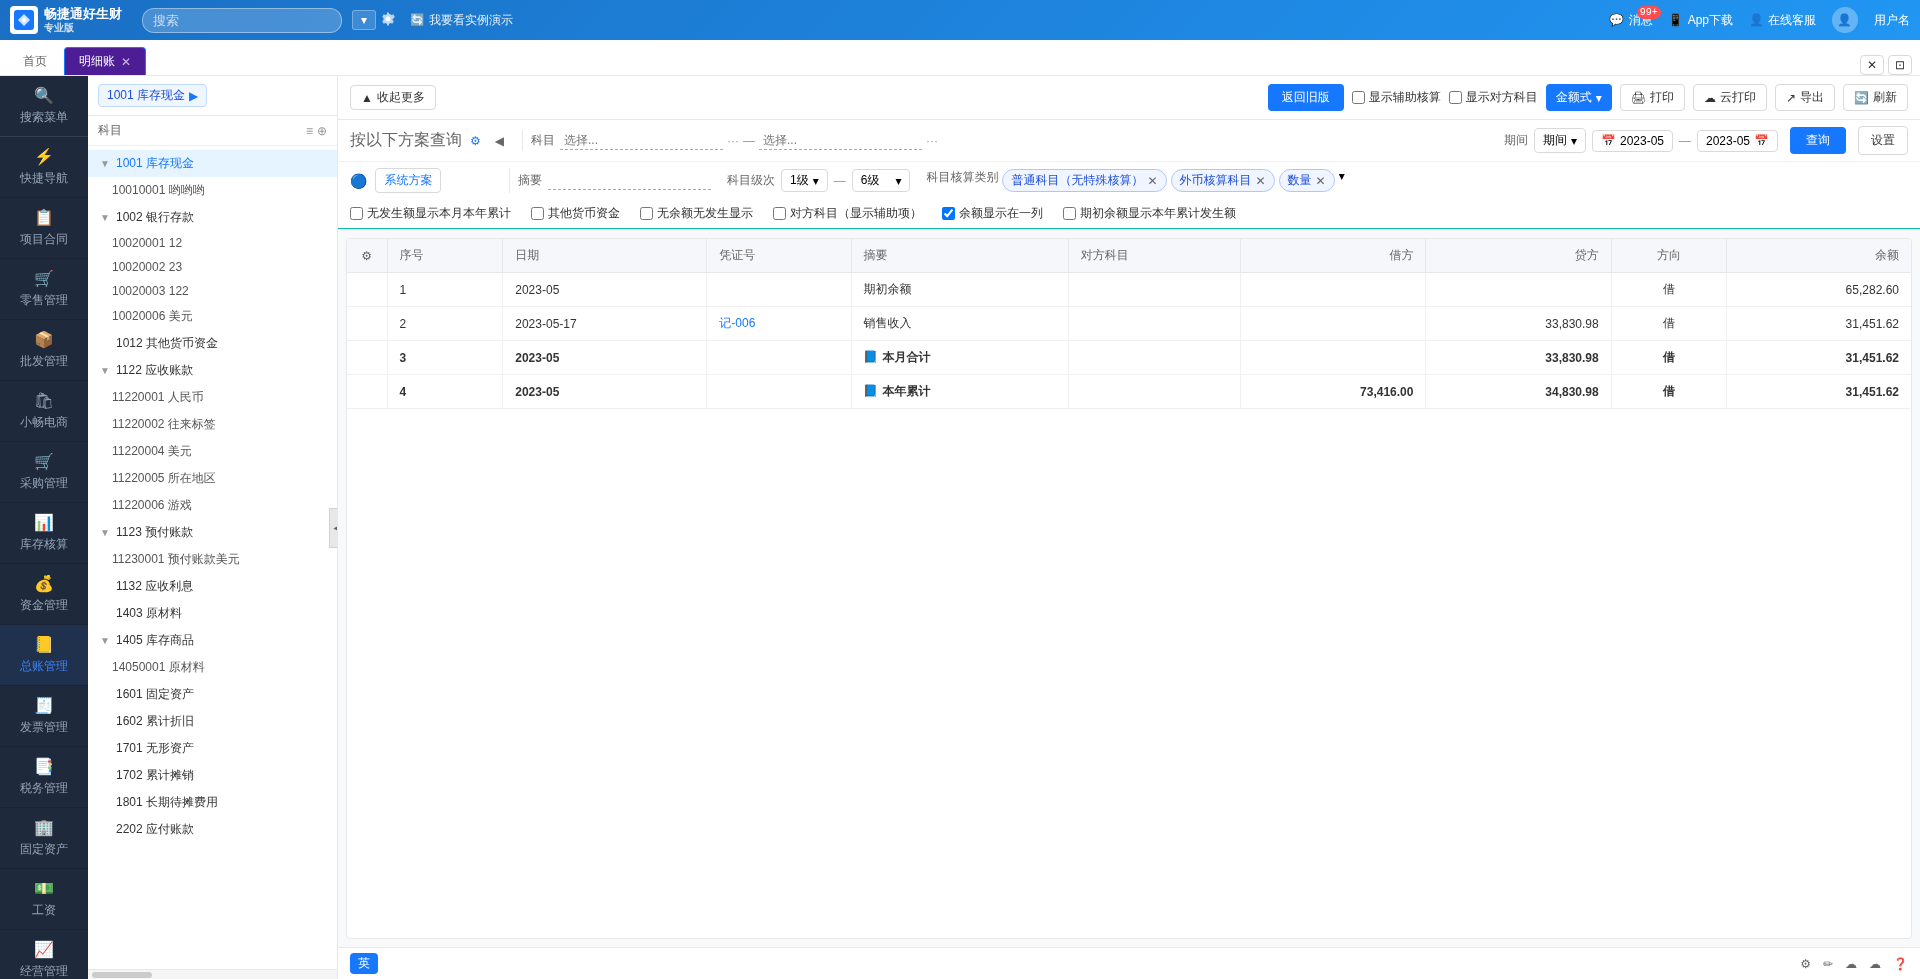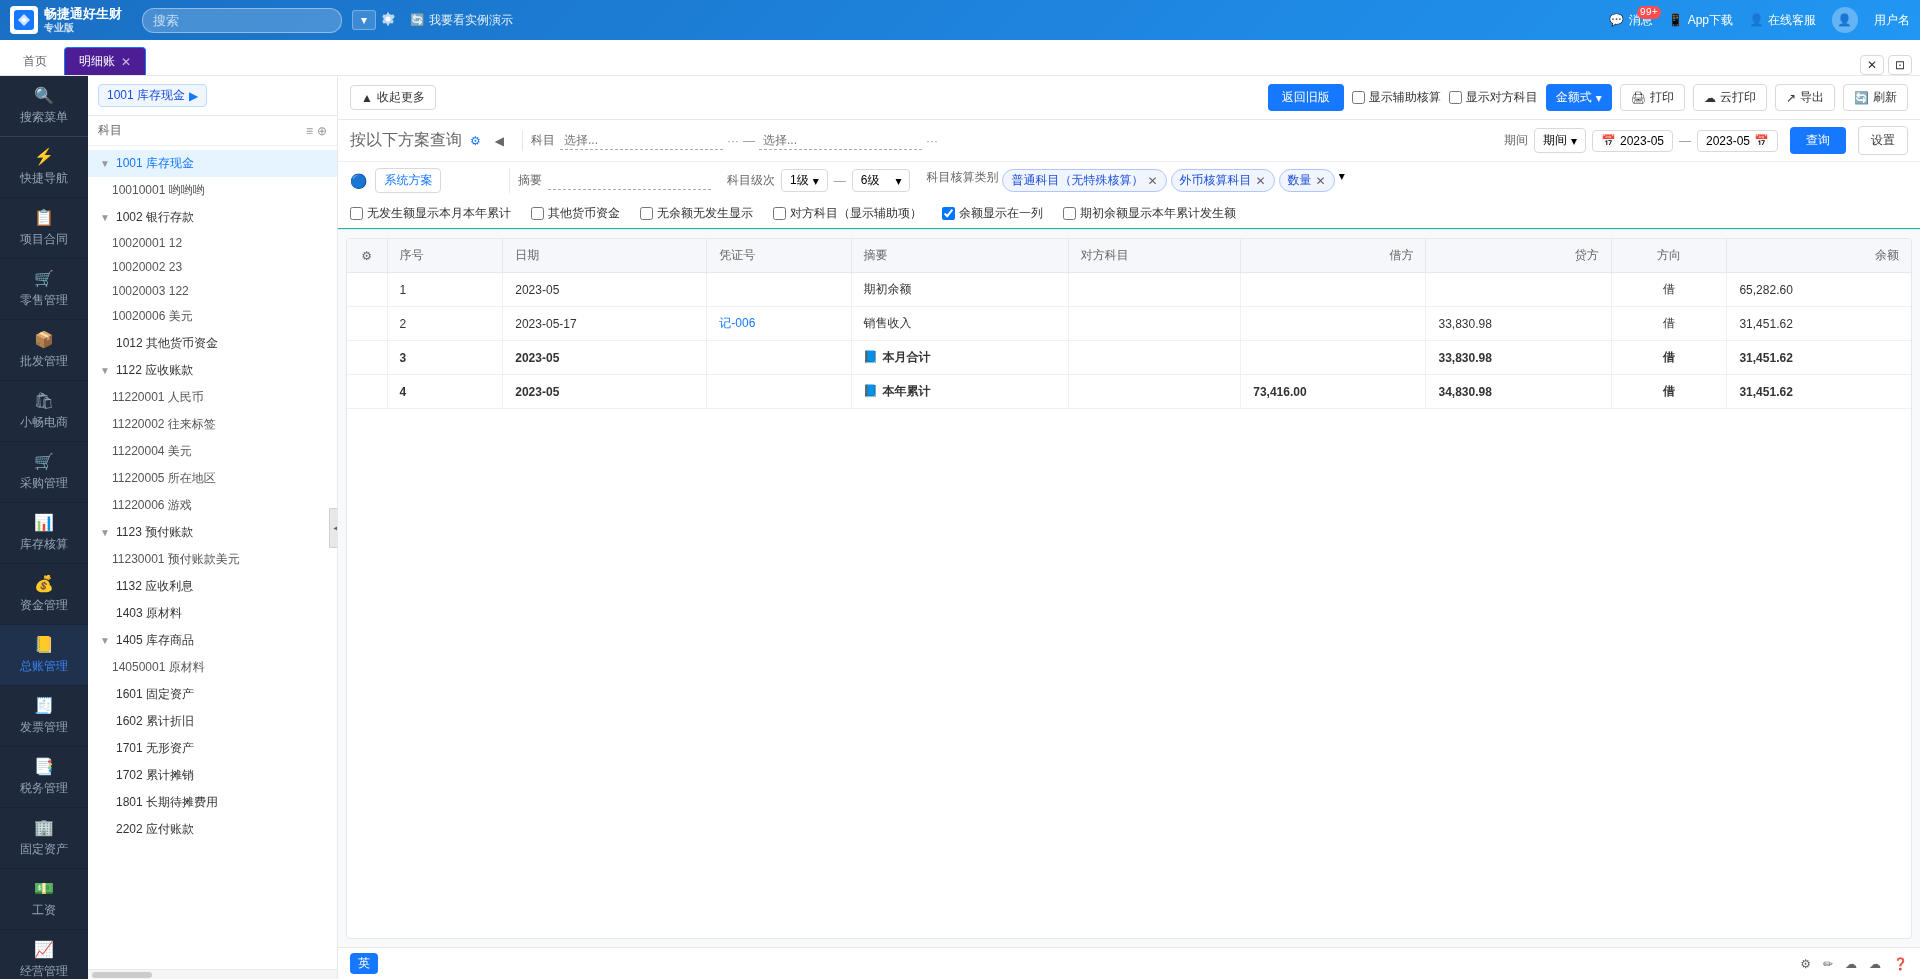--- a/index.html
+++ b/index.html
@@ -268,21 +268,21 @@
     td {
       padding: 8px 12px;
       border-bottom: 1px solid #f0f0f0;
       border-right: 1px solid #f0f0f0;
       color: #333;
       font-size: 12px;
     }
     td:last-child { border-right: none; }
     tr.row-bold td { font-weight: bold; }
     .link-cell { color: #1677ff; cursor: pointer; text-decoration: none; }
-    .num-right { text-align: left; }
+    .num-right { text-align: right; }
     .gear-th { width: 40px; text-align: center; }
 
     
     .bottom-bar {
       height: 32px;
       background: white;
       border-top: 1px solid #e8e8e8;
       display: flex;
       align-items: center;
       justify-content: flex-end;

